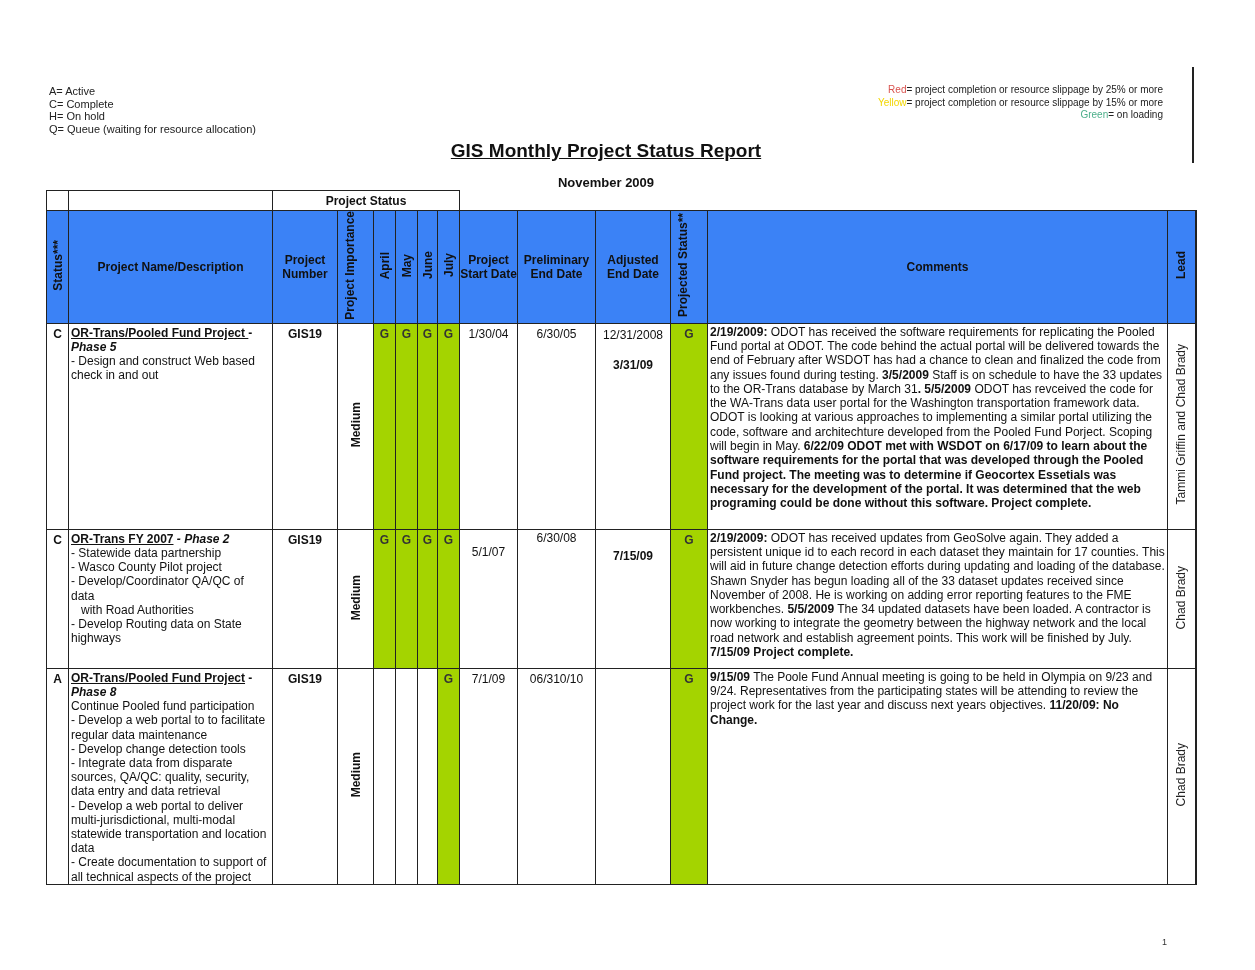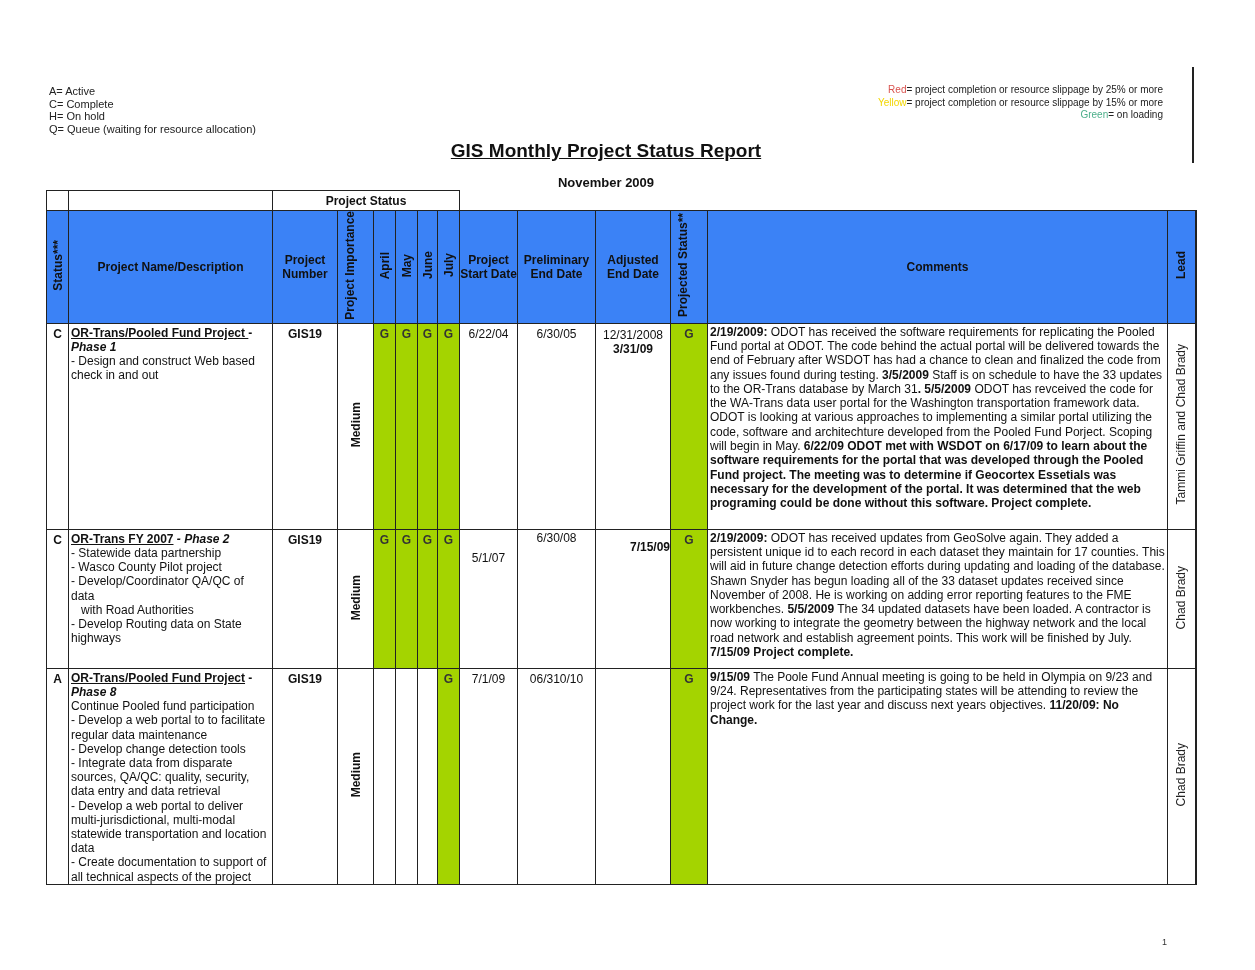--- a/index.html
+++ b/index.html
@@ -20,21 +20,21 @@
   table.grid td, table.grid th { border:1px solid #222; padding:0; vertical-align:top; font-size:12px; }
   .noborder { border:none !important; }
   .hdr { background:#3b82f6; font-weight:bold; font-size:10px; text-align:center; vertical-align:middle !important; }
   .grp { font-weight:bold; font-size:10px; text-align:center; vertical-align:middle !important; height:19px; }
   .vtext { writing-mode:vertical-rl; transform:rotate(180deg); display:inline-block; }
   .vhdr { font-size:11px; }
   .green { background:#a4d400; }
   .g { font-weight:bold; font-size:10px; text-align:center; color:#333; padding-top:3px !important; }
   .status-letter { font-weight:bold; text-align:center; padding-top:3px !important; }
   .center { text-align:center; }
-  .bold { font-weight:bold; }
+  .bold { font-weight:bold;margin-top:16px; }
   .ital { font-style:italic; }
   .ul { text-decoration:underline; }
   .vmid { vertical-align:middle !important; text-align:center; }
   .lead { font-size:9.5px; color:#222; }
   .comment { font-size:10.8px; line-height:14.3px; padding:1px 2px 0 2px !important; }
   .desc { font-size:11px; line-height:14.2px; padding:2px 2px 0 2px !important; }
   .thick-right { border-right:2px solid #222 !important; }
 </style>
 </head>
 <body>
@@ -95,30 +95,30 @@
     <td class="hdr">Adjusted End Date</td>
     <td class="hdr"><span class="vtext" style="width:26px;">Projected Status**</span></td>
     <td class="hdr">Comments</td>
     <td class="hdr thick-right"><span class="vtext">Lead</span></td>
   </tr>
 
   <tr style="height:206px;">
     <td class="status-letter">C</td>
     <td class="desc">
       <span class="bold ul">OR-Trans/Pooled Fund Project </span><span class="bold"> - </span><br>
-      <span class="bold ital">Phase 1</span>
+      <span class="bold ital">Phase 5</span>
       <div>- Design and construct Web based check in and out</div>
     </td>
     <td class="center bold" style="padding-top:3px;">GIS19</td>
     <td class="vmid bold"><span class="vtext">Medium</span></td>
     <td class="green g">G</td>
     <td class="green g">G</td>
     <td class="green g">G</td>
     <td class="green g">G</td>
-    <td class="center" style="padding-top:3px;">6/22/04</td>
+    <td class="center" style="padding-top:3px;">1/30/04</td>
     <td class="center" style="padding-top:3px;">6/30/05</td>
     <td class="center" style="padding-top:4px;line-height:14px;">
       <div>12/31/2008</div>
       <div class="bold">3/31/09</div>
     </td>
     <td class="green g">G</td>
     <td class="comment">
       <b>2/19/2009:</b><span> ODOT has received the software requirements for replicating the Pooled Fund portal at ODOT.  The code behind the actual portal will be delivered towards the end of February after WSDOT has had a chance to clean and finalized the code from any  issues found during testing. </span><b>3/5/2009</b><span> Staff is on schedule to have the 33 updates to the OR-Trans database by March 31</span><b>. 5/5/2009</b><span> ODOT has revceived the code for the WA-Trans data user portal for the Washington transportation framework data.  ODOT is looking at various approaches to implementing a similar portal utilizing the code, software and architechture developed from the Pooled Fund Porject.  Scoping will begin in May.  </span><b>6/22/09 ODOT met with WSDOT on 6/17/09 to learn about the software requirements for the portal that was developed through the Pooled Fund project.  The meeting was to determine if Geocortex Essetials was necessary for the development of the portal.  It was determined that the web programing could be done without this software.  Project complete.</b>
     </td>
     <td class="vmid lead thick-right"><span class="vtext">Tammi Griffin and Chad Brady</span></td>
@@ -133,23 +133,23 @@
       <div>- Develop/Coordinator QA/QC of data</div>
       <div style="white-space:pre;">   with Road Authorities</div>
       <div>- Develop Routing data on State highways</div>
     </td>
     <td class="center bold" style="padding-top:3px;">GIS19</td>
     <td class="vmid bold"><span class="vtext">Medium</span></td>
     <td class="green g">G</td>
     <td class="green g">G</td>
     <td class="green g">G</td>
     <td class="green g">G</td>
-    <td class="center" style="padding-top:21px;">5/1/07</td>
+    <td class="center" style="padding-top:15px;">5/1/07</td>
     <td class="center" style="padding-top:1px;">6/30/08</td>
-    <td class="center" style="padding-top:10px;text-align:right;">
+    <td class="center" style="padding-top:3px;">
       <div class="bold">7/15/09</div>
     </td>
     <td class="green g">G</td>
     <td class="comment">
       <b>2/19/2009:</b><span> ODOT has received updates from GeoSolve again.  They added a persistent unique id to each record in each dataset they maintain for 17 counties. This will aid in future change detection efforts during updating and loading of the database. Shawn Snyder has begun loading all of the 33 dataset updates received since November of 2008.  He is working on adding error reporting features to the FME workbenches. </span><b>5/5/2009</b><span>  The 34 updated datasets have been loaded. A contractor is now working to integrate the geometry between the highway network and the local road network and establish agreement points.  This work will be finished by July.  </span><b>7/15/09 Project complete.</b>
     </td>
     <td class="vmid lead thick-right"><span class="vtext">Chad Brady</span></td>
   </tr>
 
   <tr style="height:203px;">

